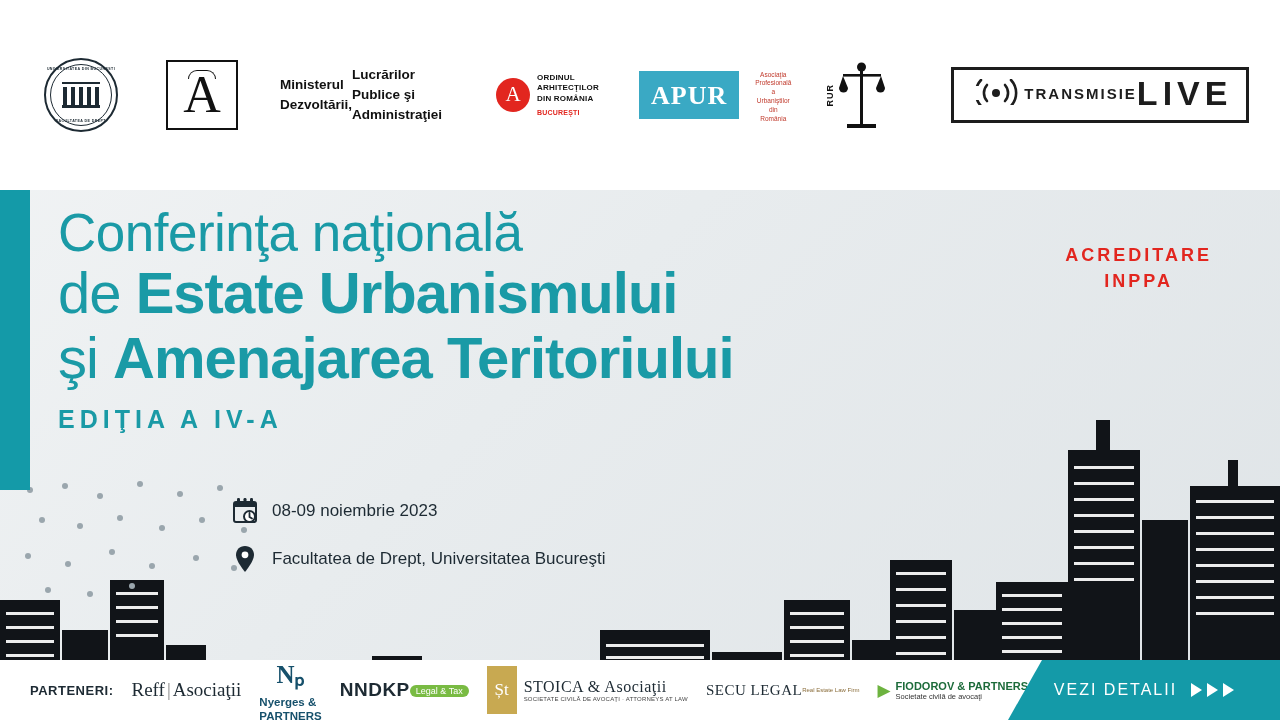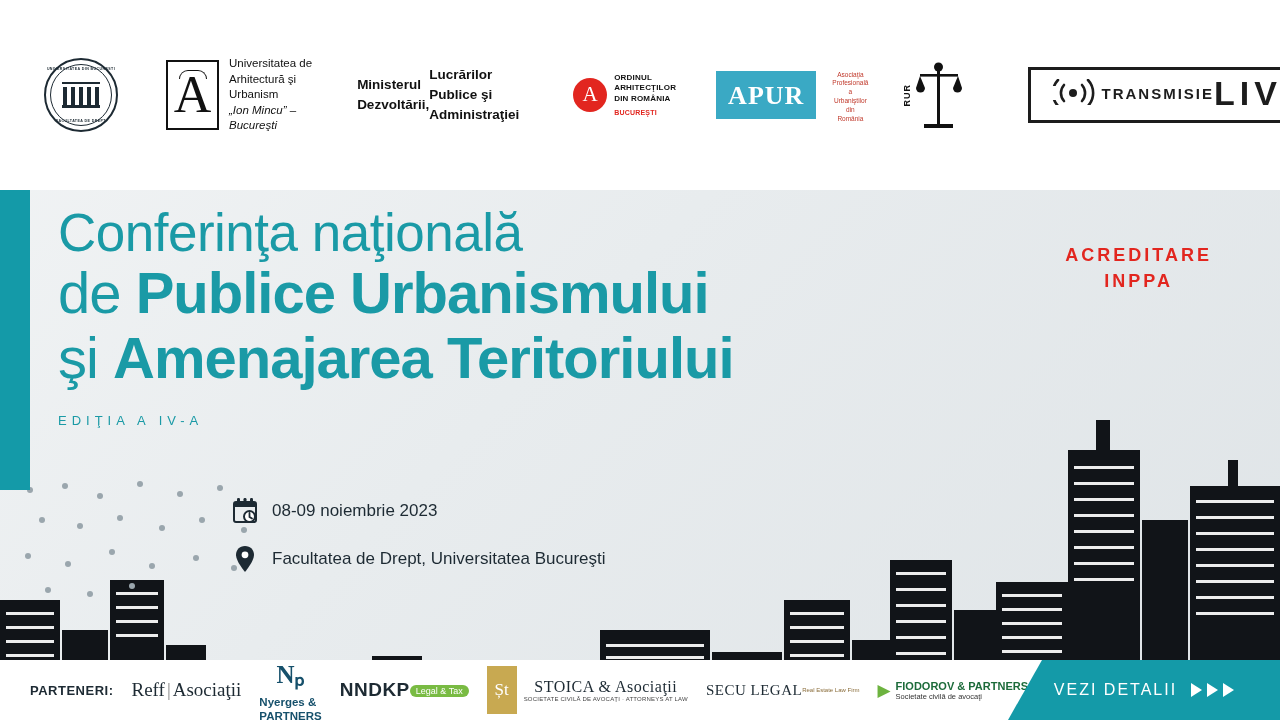--- a/index.html
+++ b/index.html
@@ -133,22 +133,22 @@
   .h-line1 {
     font-size: 53px; color: #1a9aa6; font-weight: 400; letter-spacing: -0.5px;
     line-height: 1.05;
   }
   .h-line2, .h-line3 {
     font-size: 58px; line-height: 1.12; letter-spacing: -1px;
   }
   .h-line2 .thin, .h-line3 .thin { font-weight: 400; color: #1a9aa6; }
   .h-line2 .bold, .h-line3 .bold { font-weight: 700; color: #1a9aa6; }
   .h-edition {
-    margin-top: 22px; font-size: 13px; letter-spacing: 5px;
-    color: #1a9aa6; font-weight: 400;
+    margin-top: 14px; font-size: 25px; letter-spacing: 5px;
+    color: #1a9aa6; font-weight: 700;
   }
 
   .acreditare {
     position: absolute; right: 68px; top: 242px;
     text-align: center; color: #e2261f; font-weight: 700;
     font-size: 18px; letter-spacing: 3px; line-height: 1.45;
   }
 
   
   .details { position: absolute; left: 232px; top: 496px; }
@@ -181,21 +181,21 @@
     display:inline-block;
     border-radius:6px;
   }
 
   .p-stoica { display:flex; align-items:center; gap:7px; }
   .p-stoica .mono {
     width: 30px; height: 48px; background: #c8a951; color:#fff;
     font-family:"Liberation Serif", serif; font-size: 17px;
     display:flex; align-items:center; justify-content:center;
   }
-  .p-stoica .st { font-family:"Liberation Serif", serif; font-size: 16px; letter-spacing: .5px; text-align: center;}
+  .p-stoica .st { font-family:"Liberation Serif", serif; font-size: 16px; letter-spacing: .5px;}
   .p-stoica .sub { font-size: 6px; letter-spacing: .2px; color:#444; }
 
   .p-secu { text-align:center; }
   .p-secu .nm { font-family:"Liberation Serif", serif; font-size: 15px; letter-spacing:.5px;}
   .p-secu .sub { font-size: 6px; color:#8a6d3b; }
 
   .p-fiodorov { display:flex; align-items:center; gap:5px; }
   .p-fiodorov .arrow { color:#6db33f; font-size: 17px; }
   .p-fiodorov .nm { font-size: 11px; font-weight:700; color:#1c6b3a;}
   .p-fiodorov .sub { font-size: 7.5px; color:#333; }
@@ -238,25 +238,20 @@
             <i></i>
             <i></i>
             <i></i>
           </div>
         <div class="seal-bot">FACULTATEA DE DREPT</div>
       </div>
     </div>
 
     <div class="logo uauim" style="margin-right:42px;">
       <div class="uauim-mark">A</div>
-      <div class="uauim-text">
-        <div>Universitatea de</div>
-        <div>Arhitectură şi Urbanism</div>
-        <div class="mincu">„Ion Mincu” – Bucureşti</div>
-      </div>
     </div>
 
     <div class="logo ministry" style="margin-right:54px;">
       <div>Ministerul Dezvoltării,</div>
       <div>Lucrărilor Publice şi Administraţiei</div>
     </div>
 
     <div class="logo oar" style="margin-right:40px;">
       <div class="oar-mark">A</div>
       <div class="oar-txt">
@@ -417,21 +412,21 @@
         <circle cx="70" cy="114" r="3"></circle>
         <circle cx="112" cy="106" r="3"></circle>
     </g>
   </svg>
 
   <div class="teal-bar"></div>
 
   <div class="headline">
     <div class="h-line1">Conferinţa naţională</div>
     <div class="h-line2">
-      <span class="thin">de </span><span class="bold">Publice Urbanismului</span>
+      <span class="thin">de </span><span class="bold">Estate Urbanismului</span>
     </div>
     <div class="h-line3">
       <span class="thin">şi </span><span class="bold">Amenajarea Teritoriului</span>
     </div>
     <div class="h-edition">EDIŢIA A IV-A</div>
   </div>
 
   <div class="acreditare">
     <div>ACREDITARE</div>
     <div>INPPA</div>

